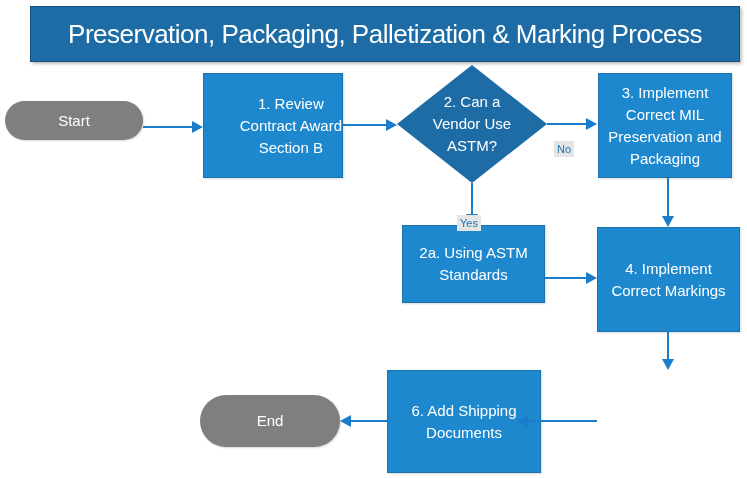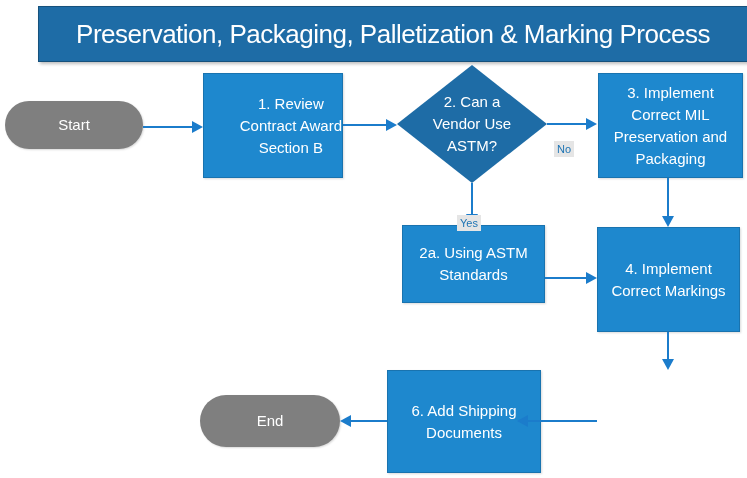--- a/index.html
+++ b/index.html
@@ -9,21 +9,20 @@
   }
   
   .title-bar {
     position:absolute; left:30px; top:6px; width:710px; height:56px;
     background:var(--title-bg); color:#ffffff;
     display:flex; align-items:center; justify-content:center;
     font-size:26px; letter-spacing:-0.5px; white-space:nowrap;
     border:1px solid rgba(0,0,0,0.25);
     box-shadow:2px 2px 3px rgba(0,0,0,0.25);
     box-sizing:border-box;
-    margin-left:8px;
   }
   
   .node {
     position:absolute; display:flex; align-items:center; justify-content:center;
     color:#ffffff; text-align:center; font-size:15px; line-height:22px;
     white-space:pre-line; box-sizing:border-box;
   }
   .process {
     background:var(--box-fill);
     border:1px solid rgba(0,0,0,0.15);
@@ -32,24 +31,24 @@
   .terminator {
     background:var(--terminal-fill);
     border-radius:26px;
     box-shadow:1px 1px 2px rgba(0,0,0,0.15);
   }
   .decision {
     background:var(--diamond-fill);
     clip-path:polygon(50% 0, 100% 50%, 50% 100%, 0 50%);
   }
   
-  #node-start   { left:5px;   top:101px; width:138px; height:48px; }
+  #node-start   { left:5px;   top:101px; width:138px; height:39px; }
   #node-step1   { left:203px; top:73px;  width:140px; height:105px;justify-content:flex-end; }
   #node-decision{ left:397px; top:65px;  width:150px; height:118px; }
-  #node-step3   { left:598px; top:73px;  width:145px; height:105px; }
+  #node-step3   { left:598px; top:73px;  width:134px; height:105px; }
   #node-step2a  { left:402px; top:225px; width:143px; height:78px; }
   #node-step4   { left:597px; top:227px; width:143px; height:105px; }
   #node-step5   { left:597px; top:370px; width:143px; height:103px; }
   #node-step6   { left:387px; top:370px; width:154px; height:103px; }
   #node-end     { left:200px; top:395px; width:140px; height:52px; }
   
   .line { position:absolute; background:var(--arrow); }
   .hline { height:2px; }
   .vline { width:2px; }
   .head { position:absolute; width:0; height:0; border-style:solid; }

